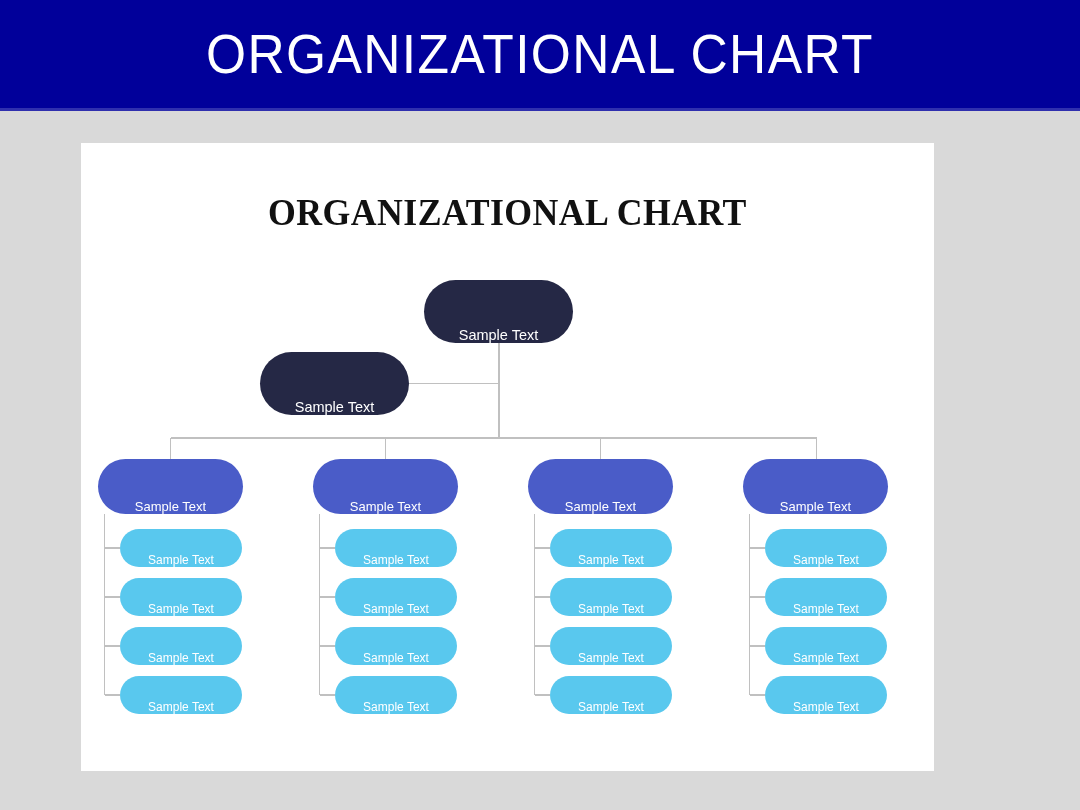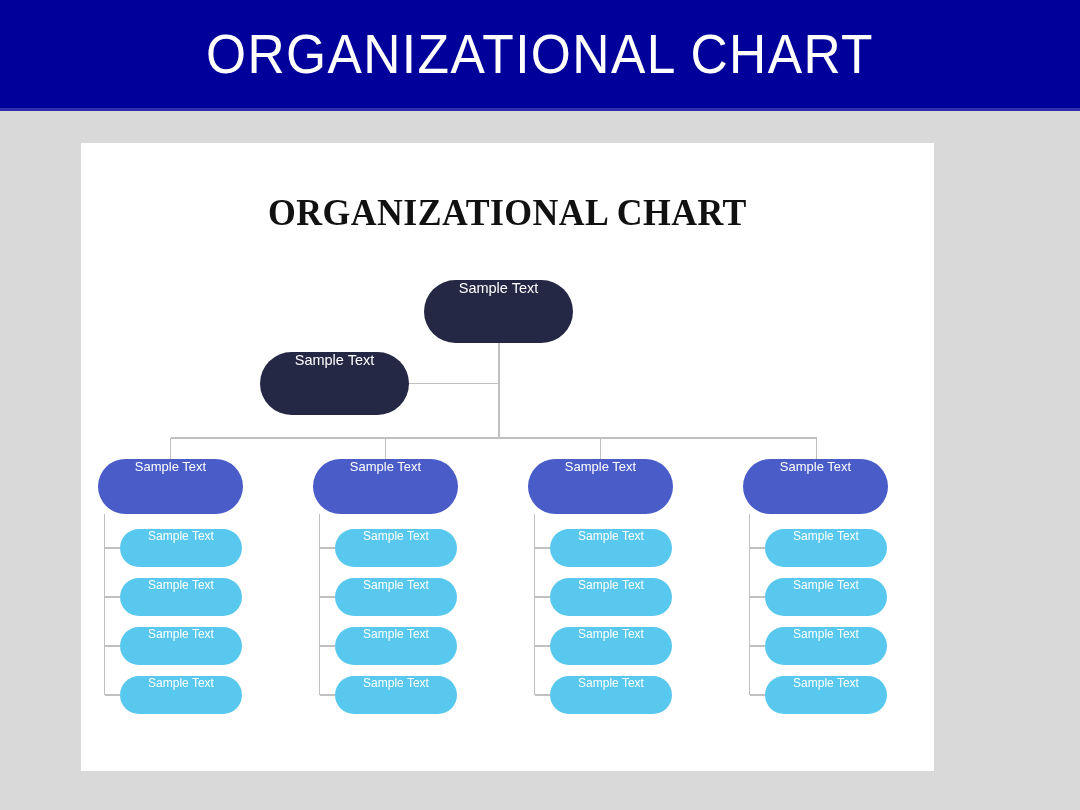--- a/index.html
+++ b/index.html
@@ -87,21 +87,21 @@
     top: 0;
     width: 853px;
     height: 628px;
   }
 
   
   .node {
     position: absolute;
     box-sizing: border-box;
     display: flex;
-    align-items: flex-start;
+    align-items: flex-end;
     justify-content: center;
     color: #ffffff;
     white-space: nowrap;
     font-family: "Liberation Sans", sans-serif;
   }
   .node.root,
   .node.assistant {
     background: #252845;
     border-radius: 34px;
     font-size: 14.5px;

